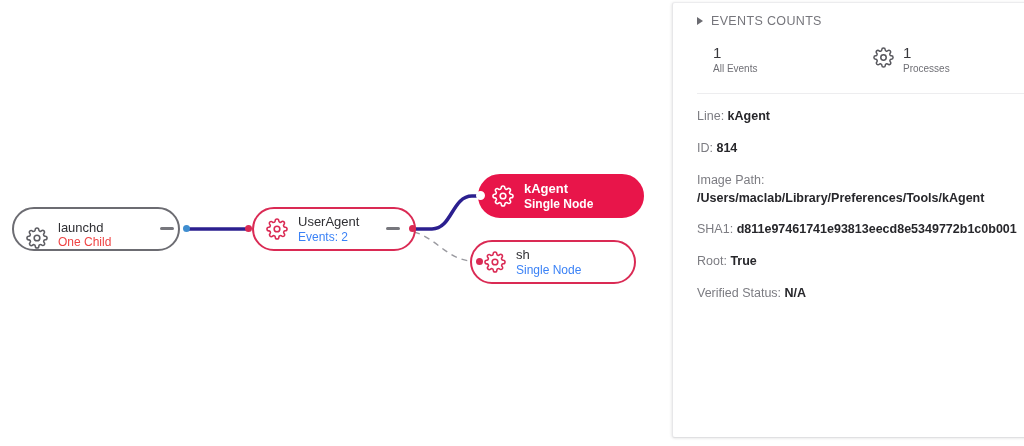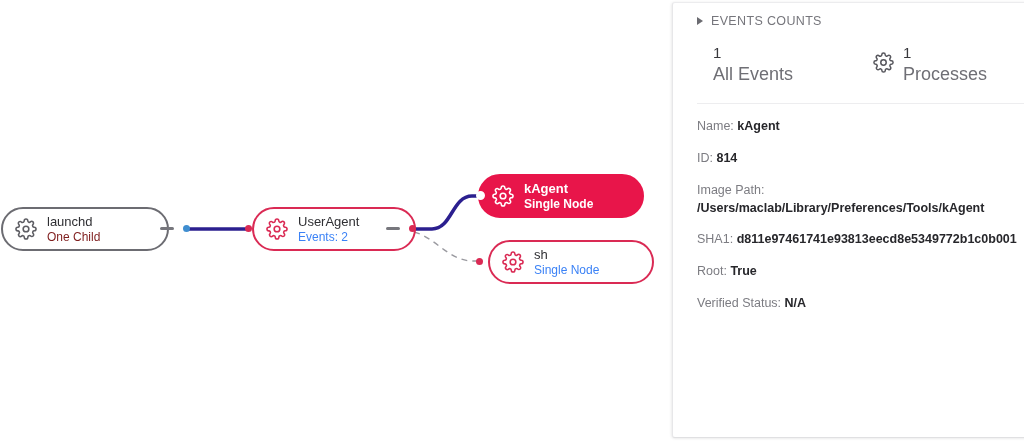--- a/index.html
+++ b/index.html
@@ -33,21 +33,21 @@
   .node.accent { border-color: #da2a54; }
   .node.selected {
     border-color: #e8154a;
     background: #e8154a;
     border-width: 2px;
   }
   .node-icon { flex: 0 0 auto; width: 22px; height: 22px; margin-right: 10px; }
   .node-icon svg { display: block; }
   .node-text { display: flex; flex-direction: column; justify-content: center; line-height: 1.18; }
   .node-title { font-size: 13px; color: #2f2f33; font-weight: 400; white-space: nowrap; }
-  .node-sub   { font-size: 12px; color: #7f1d1d; font-weight: 400; white-space: nowrap; }
+  .node-sub   { font-size: 12px; color: #ef4444; font-weight: 400; white-space: nowrap; }
   .node.selected .node-title { color: #ffffff; font-weight: 700; font-size: 13px; }
   .node.selected .node-sub   { color: #ffffff; font-weight: 700; font-size: 12px; }
   .node.accent .node-title { color: #2f2f33; }
   .node.accent .node-sub   { color: #3b82f6; }
 
   
   .collapse-handle {
     position: absolute;
     width: 14px; height: 3px;
     background: #77777d;
@@ -98,21 +98,21 @@
 
   .counts-row {
     display: flex;
     align-items: flex-start;
     margin-top: 16px;
     padding-left: 16px;
   }
   .count-block { display: flex; align-items: center; gap: 9px; }
   .count-block.first { width: 160px; }
   .count-num { font-size: 15px; color: #38383c; line-height: 1.25; }
-  .count-lbl { font-size: 18px; color: #6f6f75; line-height: 1.25; }
+  .count-lbl { font-size: 10px; color: #6f6f75; line-height: 1.25; }
   .count-stack { display: flex; flex-direction: column; }
 
   .divider {
     margin-top: 18px;
     height: 1px;
     background: #ededef;
   }
 
   .subsection-title {
     margin-top: 16px;
@@ -134,21 +134,21 @@
 
     <svg id="edge-layer" viewBox="0 0 672 446" xmlns="http://www.w3.org/2000/svg">
 
       <path d="M 186 229 L 247 229" stroke="#2b1f8f" stroke-width="3.5" fill="none"></path>
 
       <path d="M 412 229 L 432 229 C 452 229 452 196 472 196 L 483 196" stroke="#2b1f8f" stroke-width="3.5" fill="none" stroke-linecap="round"></path>
 
       <path d="M 414 232 C 436 238 446 258 470 261 L 481 261" stroke="#9a9aa0" stroke-width="1.4" fill="none" stroke-dasharray="6 5"></path>
     </svg>
 
-    <div class="node" style="left:1px; top:207px; width:168px;">
+    <div class="node" style="left:12px; top:207px; width:168px;align-items:flex-end;">
       <span class="node-icon">
         <svg width="22" height="22" viewBox="0 0 24 24" fill="none" stroke="#5d5d63" stroke-width="1.7" stroke-linecap="round" stroke-linejoin="round">
           <circle cx="12" cy="12" r="3.1"></circle>
           <path d="M19.4 15a1.6 1.6 0 0 0 .32 1.77l.06.06a1.95 1.95 0 1 1-2.76 2.76l-.06-.06A1.6 1.6 0 0 0 15 19.4a1.6 1.6 0 0 0-.97 1.47V21a1.95 1.95 0 1 1-3.9 0v-.09A1.6 1.6 0 0 0 9 19.4a1.6 1.6 0 0 0-1.77.32l-.06.06a1.95 1.95 0 1 1-2.76-2.76l.06-.06A1.6 1.6 0 0 0 4.6 15a1.6 1.6 0 0 0-1.47-.97H3a1.95 1.95 0 1 1 0-3.9h.09A1.6 1.6 0 0 0 4.6 9a1.6 1.6 0 0 0-.32-1.77l-.06-.06a1.95 1.95 0 1 1 2.76-2.76l.06.06A1.6 1.6 0 0 0 9 4.6h.08A1.6 1.6 0 0 0 10.05 3.13V3a1.95 1.95 0 1 1 3.9 0v.09A1.6 1.6 0 0 0 15 4.6a1.6 1.6 0 0 0 1.77-.32l.06-.06a1.95 1.95 0 1 1 2.76 2.76l-.06.06A1.6 1.6 0 0 0 19.4 9v.08a1.6 1.6 0 0 0 1.47.97H21a1.95 1.95 0 1 1 0 3.9h-.09a1.6 1.6 0 0 0-1.47.97z"></path>
         </svg>
       </span>
       <span class="node-text">
         <span class="node-title">launchd</span>
         <span class="node-sub">One Child</span>
       </span>
@@ -179,21 +179,21 @@
           <path d="M19.4 15a1.6 1.6 0 0 0 .32 1.77l.06.06a1.95 1.95 0 1 1-2.76 2.76l-.06-.06A1.6 1.6 0 0 0 15 19.4a1.6 1.6 0 0 0-.97 1.47V21a1.95 1.95 0 1 1-3.9 0v-.09A1.6 1.6 0 0 0 9 19.4a1.6 1.6 0 0 0-1.77.32l-.06.06a1.95 1.95 0 1 1-2.76-2.76l.06-.06A1.6 1.6 0 0 0 4.6 15a1.6 1.6 0 0 0-1.47-.97H3a1.95 1.95 0 1 1 0-3.9h.09A1.6 1.6 0 0 0 4.6 9a1.6 1.6 0 0 0-.32-1.77l-.06-.06a1.95 1.95 0 1 1 2.76-2.76l.06.06A1.6 1.6 0 0 0 9 4.6h.08A1.6 1.6 0 0 0 10.05 3.13V3a1.95 1.95 0 1 1 3.9 0v.09A1.6 1.6 0 0 0 15 4.6a1.6 1.6 0 0 0 1.77-.32l.06-.06a1.95 1.95 0 1 1 2.76 2.76l-.06.06A1.6 1.6 0 0 0 19.4 9v.08a1.6 1.6 0 0 0 1.47.97H21a1.95 1.95 0 1 1 0 3.9h-.09a1.6 1.6 0 0 0-1.47.97z"></path>
         </svg>
       </span>
       <span class="node-text">
         <span class="node-title">kAgent</span>
         <span class="node-sub">Single Node</span>
       </span>
     </div>
     <div class="port-dot port-hollow" style="left:476px; top:191px;"></div>
 
-    <div class="node accent" style="left:488px; top:240px; width:166px;">
+    <div class="node accent" style="left:470px; top:240px; width:166px;">
       <span class="node-icon">
         <svg width="22" height="22" viewBox="0 0 24 24" fill="none" stroke="#da2a54" stroke-width="1.7" stroke-linecap="round" stroke-linejoin="round">
           <circle cx="12" cy="12" r="3.1"></circle>
           <path d="M19.4 15a1.6 1.6 0 0 0 .32 1.77l.06.06a1.95 1.95 0 1 1-2.76 2.76l-.06-.06A1.6 1.6 0 0 0 15 19.4a1.6 1.6 0 0 0-.97 1.47V21a1.95 1.95 0 1 1-3.9 0v-.09A1.6 1.6 0 0 0 9 19.4a1.6 1.6 0 0 0-1.77.32l-.06.06a1.95 1.95 0 1 1-2.76-2.76l.06-.06A1.6 1.6 0 0 0 4.6 15a1.6 1.6 0 0 0-1.47-.97H3a1.95 1.95 0 1 1 0-3.9h.09A1.6 1.6 0 0 0 4.6 9a1.6 1.6 0 0 0-.32-1.77l-.06-.06a1.95 1.95 0 1 1 2.76-2.76l.06.06A1.6 1.6 0 0 0 9 4.6h.08A1.6 1.6 0 0 0 10.05 3.13V3a1.95 1.95 0 1 1 3.9 0v.09A1.6 1.6 0 0 0 15 4.6a1.6 1.6 0 0 0 1.77-.32l.06-.06a1.95 1.95 0 1 1 2.76 2.76l-.06.06A1.6 1.6 0 0 0 19.4 9v.08a1.6 1.6 0 0 0 1.47.97H21a1.95 1.95 0 1 1 0 3.9h-.09a1.6 1.6 0 0 0-1.47.97z"></path>
         </svg>
       </span>
       <span class="node-text">
         <span class="node-title">sh</span>
         <span class="node-sub">Single Node</span>
       </span>
@@ -226,21 +226,21 @@
           <span class="count-num">1</span>
           <span class="count-lbl">Processes</span>
         </span>
       </div>
     </div>
 
     <div class="divider"></div>
 
 
     <div class="field">
-      <span class="k">Name:</span>
+      <span class="k">Line:</span>
       <span class="v">kAgent</span>
     </div>
     <div class="field">
       <span class="k">ID:</span>
       <span class="v">814</span>
     </div>
     <div class="field">
       <span class="k">Image Path:</span>
       <span class="v">/Users/maclab/Library/Preferences/Tools/kAgent</span>
     </div>

